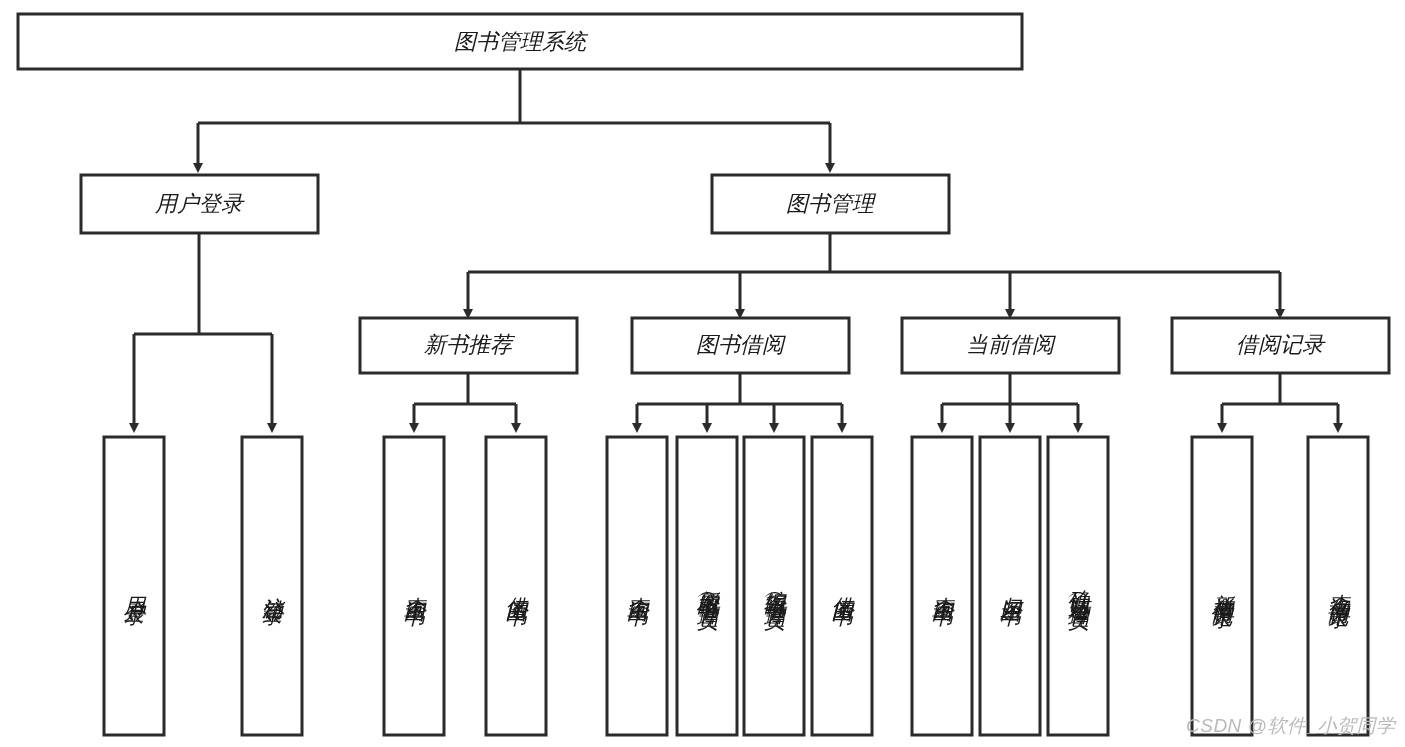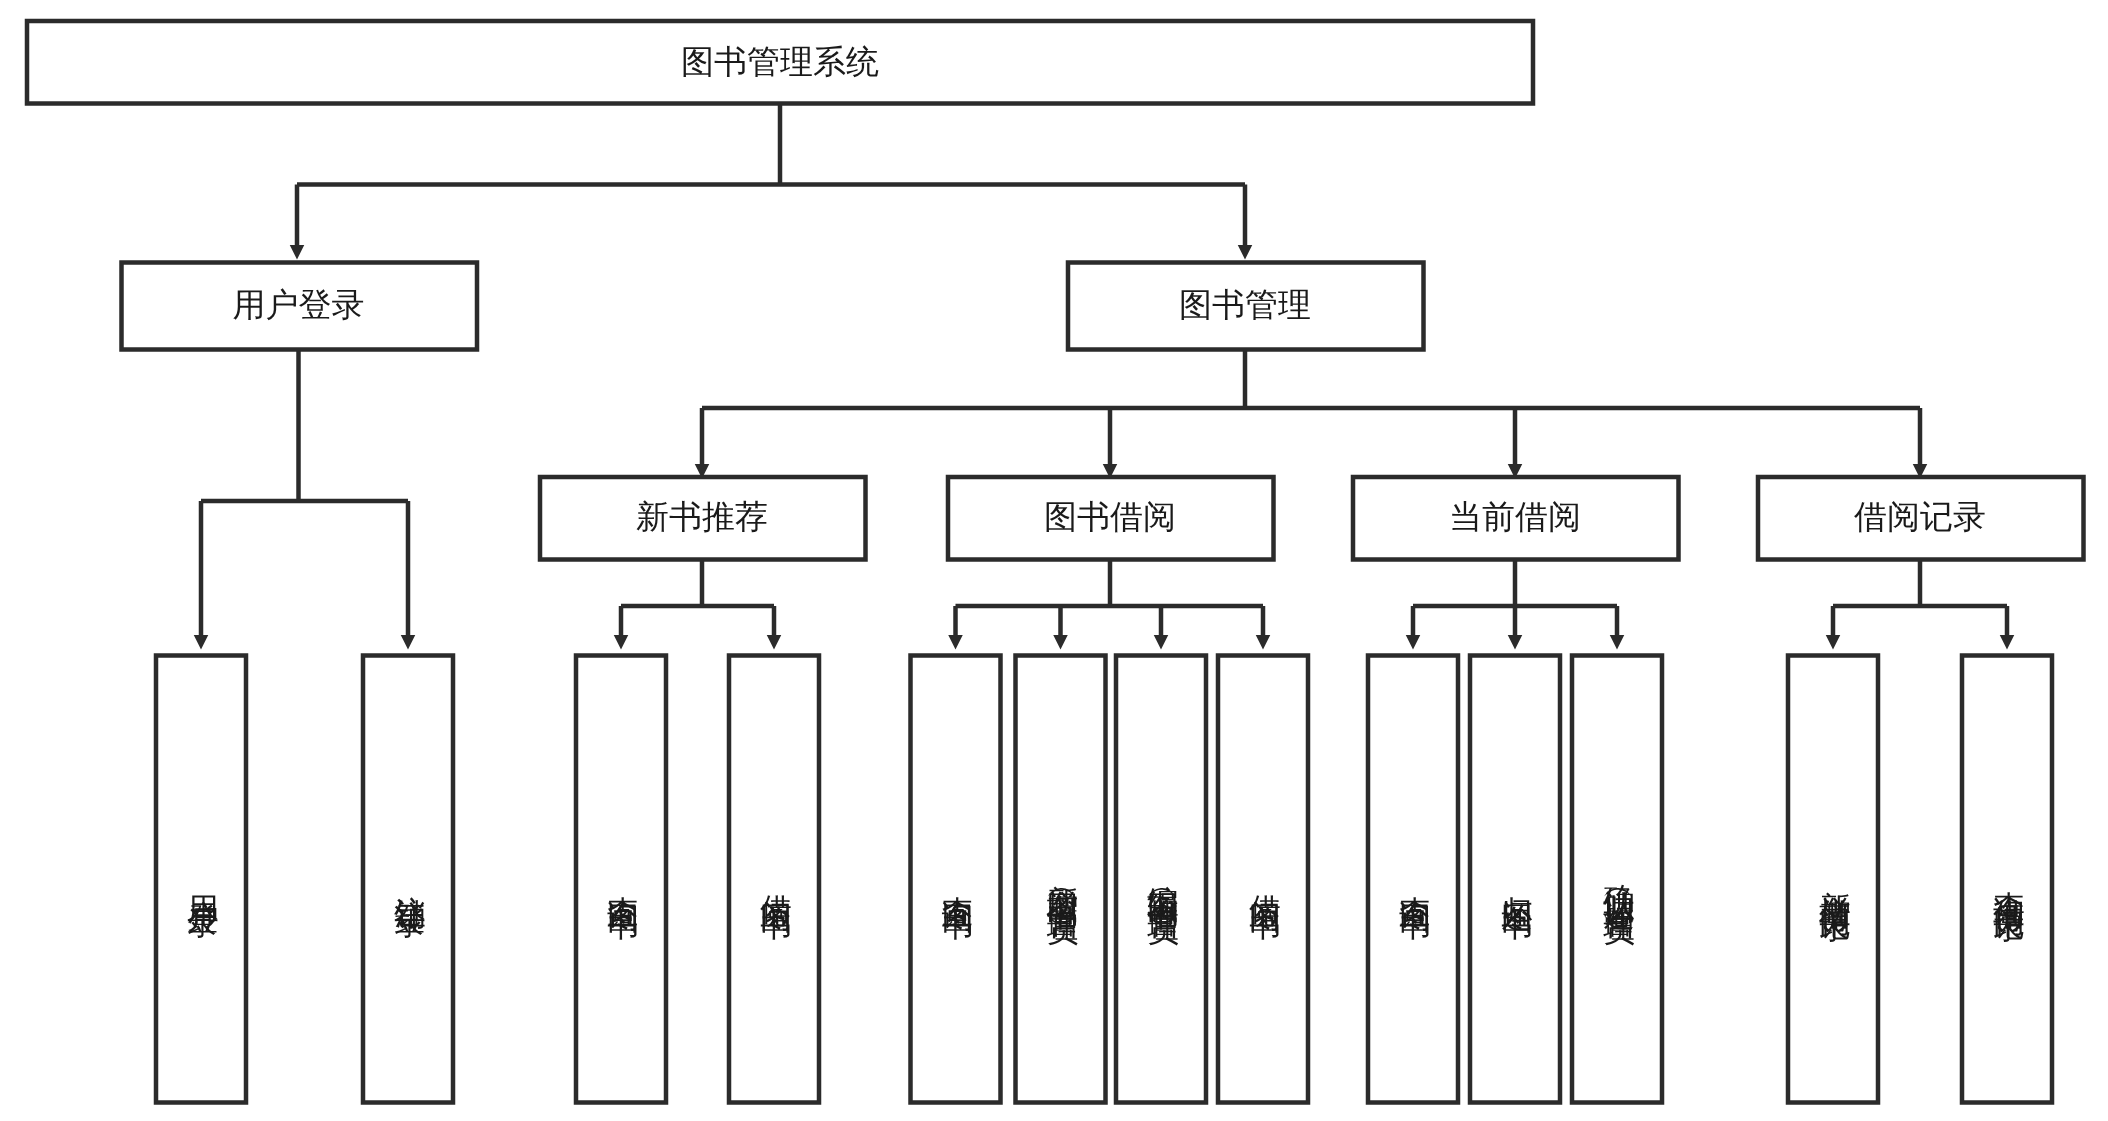--- a/index.html
+++ b/index.html
@@ -11,20 +11,21 @@
     width: 1405px;
     height: 747px;
     font-family: "Liberation Sans", "DejaVu Sans", sans-serif;
     overflow: hidden;
     position: relative;
   }
   #diagram-root {
     position: relative;
     width: 1405px;
     height: 590px;
+    font-style: italic;
   }
   svg#tree-svg {
     position: absolute;
     top: 0;
     left: 0;
     width: 1405px;
     height: 747px;
     display: block;
   }
   .node-rect {
@@ -185,13 +186,14 @@
   <div class="leaf-label" style="left:744px; top:437px; width:60px; height:298px;">编辑图书（管理员）</div>
   <div class="leaf-label" style="left:812px; top:437px; width:60px; height:298px;">借阅图书</div>
 
   <div class="leaf-label" style="left:912px; top:437px; width:60px; height:298px;">查询图书</div>
   <div class="leaf-label" style="left:980px; top:437px; width:60px; height:298px;">归还图书</div>
   <div class="leaf-label" style="left:1048px; top:437px; width:60px; height:298px;">确认归还（管理员）</div>
 
   <div class="leaf-label" style="left:1192px; top:437px; width:60px; height:298px;">新增借阅记录</div>
   <div class="leaf-label" style="left:1308px; top:437px; width:60px; height:298px;">查询借阅记录</div>
 
+  <div class="watermark">CSDN @软件_小贺同学</div>
 </div>
 
 </body></html>

